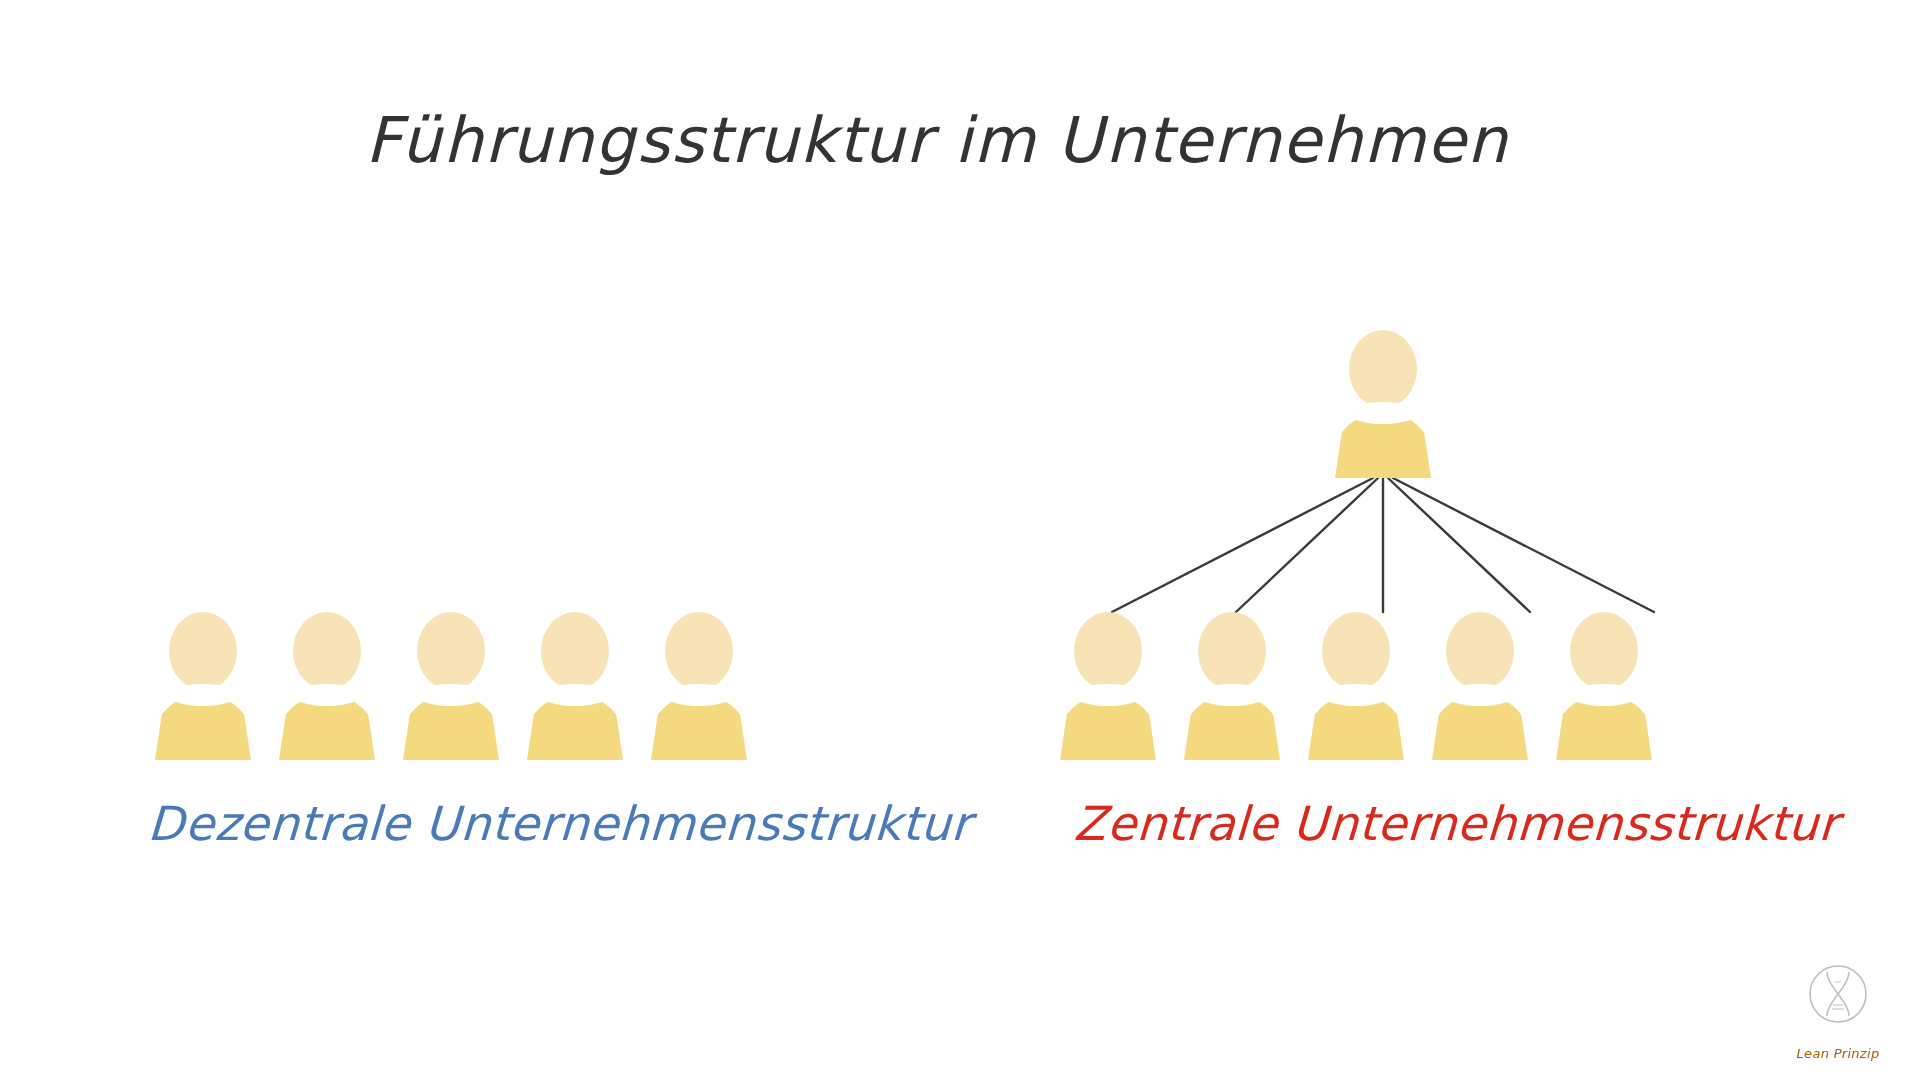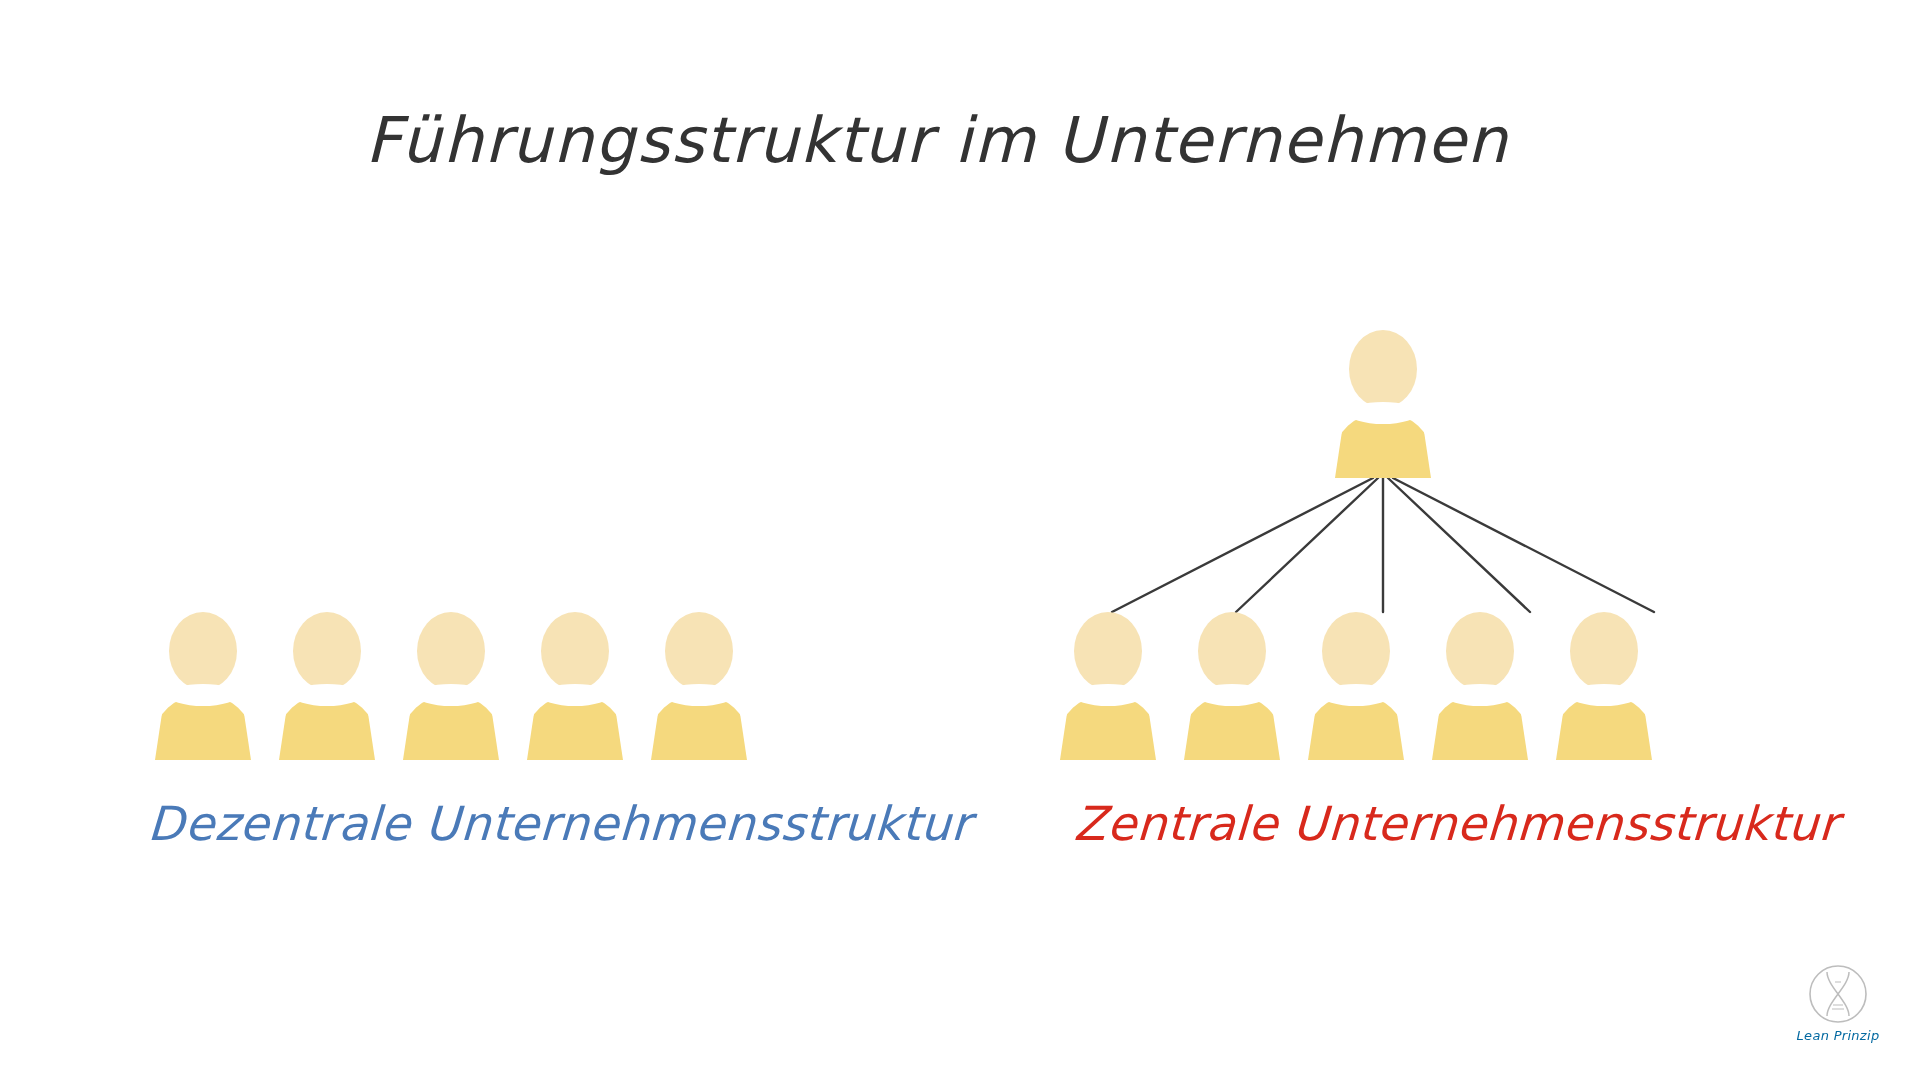--- a/index.html
+++ b/index.html
@@ -150,25 +150,25 @@
   #logo {
     position: absolute;
     left: 1783px;
     top: 962px;
     width: 110px;
     height: 100px;
     text-align: center;
   }
   #logo-mark { display: block; margin: 0 auto; }
   #logo-text {
-    margin-top: 2px;
+    margin-top: 20px;
     font-family: "DejaVu Sans", sans-serif;
     font-style: italic;
     font-size: 13px;
-    color: #0369a1;
+    color: #a16207;
     letter-spacing: 0.3px;
     white-space: nowrap;
   }
 </style>
 </head>
 <body>
 
 <div id="slide">
 
   <div id="title">

